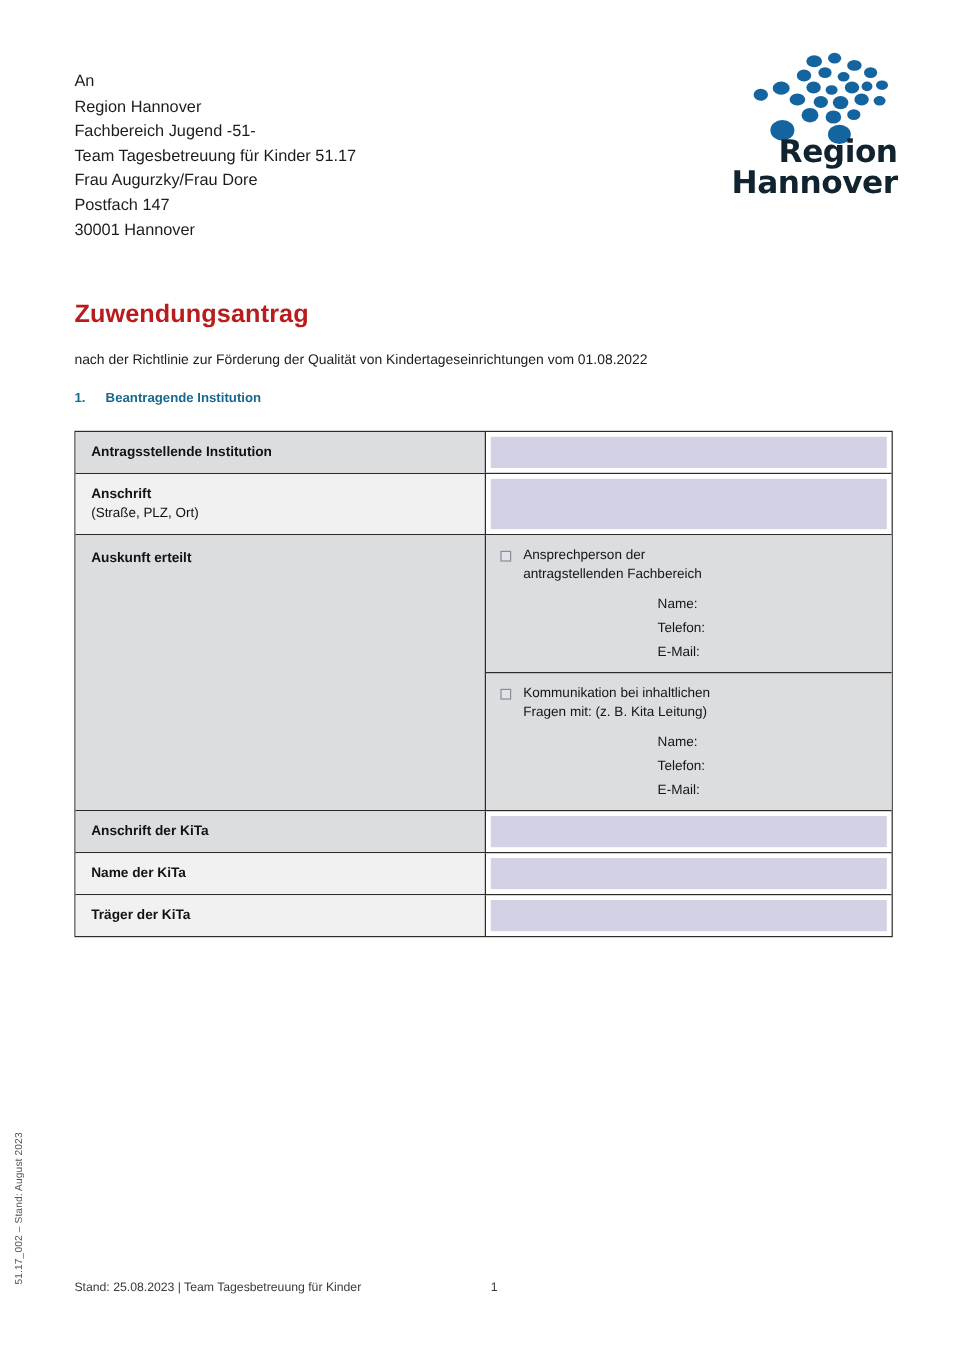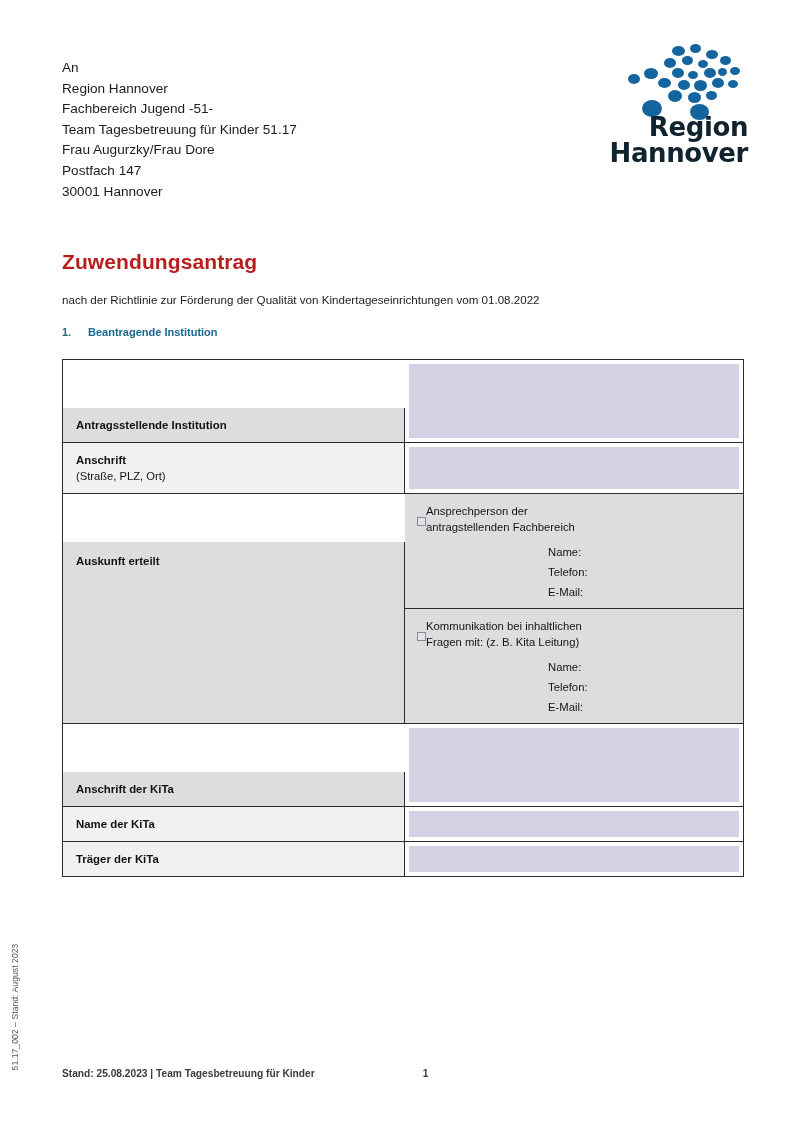--- a/index.html
+++ b/index.html
@@ -142,21 +142,21 @@
     font-size: 11.4px;
     font-weight: 700;
     color: #121212;
   }
   .lbl .sublabel {
     font-weight: 400;
     font-size: 11.2px;
     display: block;
     margin-top: 4px;
   }
-  .shade-dark { background: #dcdddf; margin-top: 48px; }
+  .shade-dark { background: #dcdddf; }
   .shade-light { background: #f1f1f2; }
 
   .val {
     flex: 1;
     box-sizing: border-box;
     display: flex;
     align-items: stretch;
   }
   .val-fill {
     flex: 1;
@@ -172,21 +172,22 @@
     box-sizing: border-box;
   }
   .aus-group {
     padding: 10px 10px 8px 12px;
     box-sizing: border-box;
   }
   .aus-group.first { border-bottom: 1px solid #2b2b2b; }
 
   .cb-line {
     display: flex;
-    align-items: center;
+    align-items: flex-start;
+    gap: 10px;
     margin-bottom: 11px;
   }
   .cbox {
     width: 9px;
     height: 9px;
     border: 1px solid #8b8b93;
     background: #e2e2ea;
     box-sizing: border-box;
     margin-top: 3px;
     flex: 0 0 auto;
@@ -219,21 +220,20 @@
   
   .footer {
     position: absolute;
     left: 62px;
     top: 1068px;
     width: 682px;
     font-size: 10.2px;
     color: #3a3a3a;
     display: flex;
     align-items: center;
-    font-weight: bold;
   }
   .footer .pg {
     margin-left: 108px;
   }
 </style>
 </head>
 <body>
 
 <div class="page">
 

